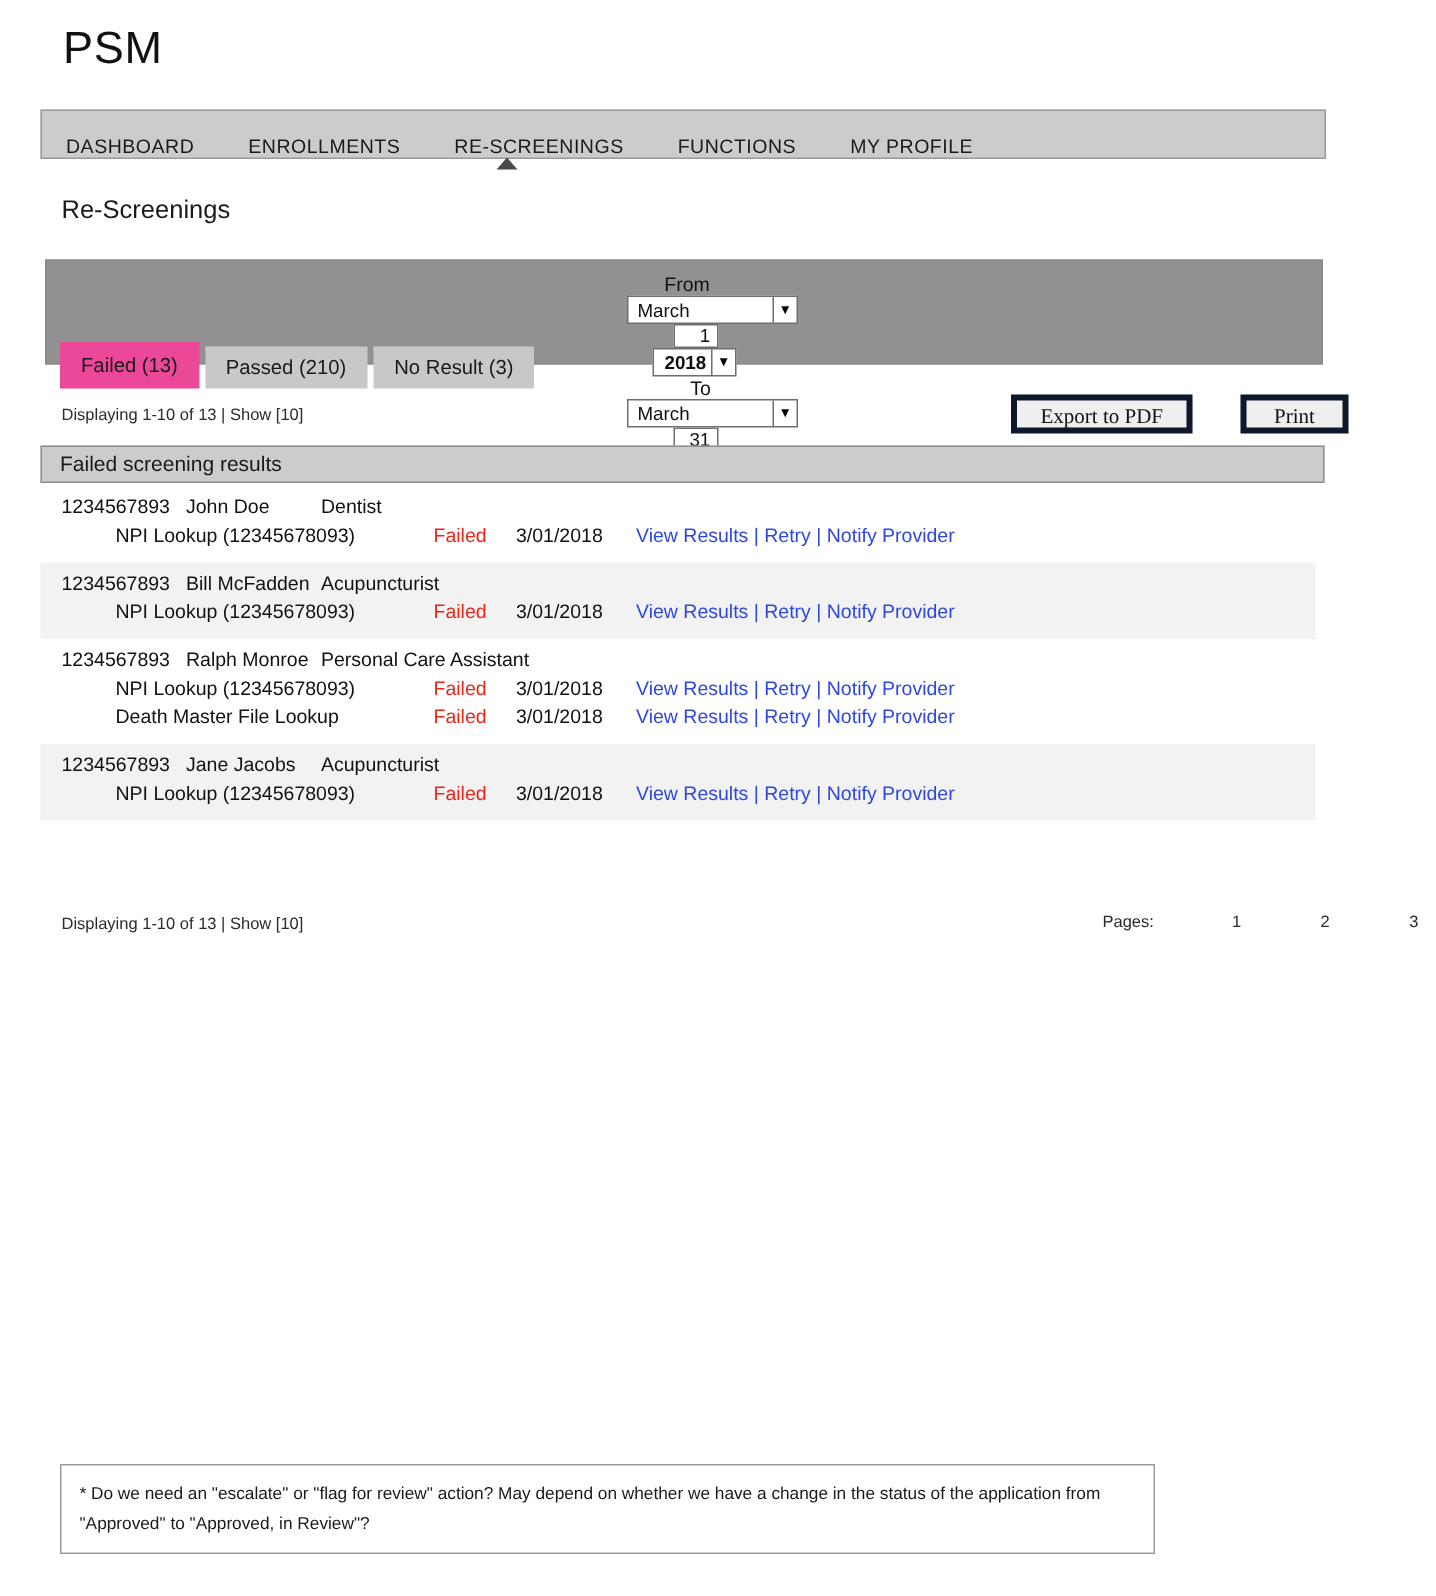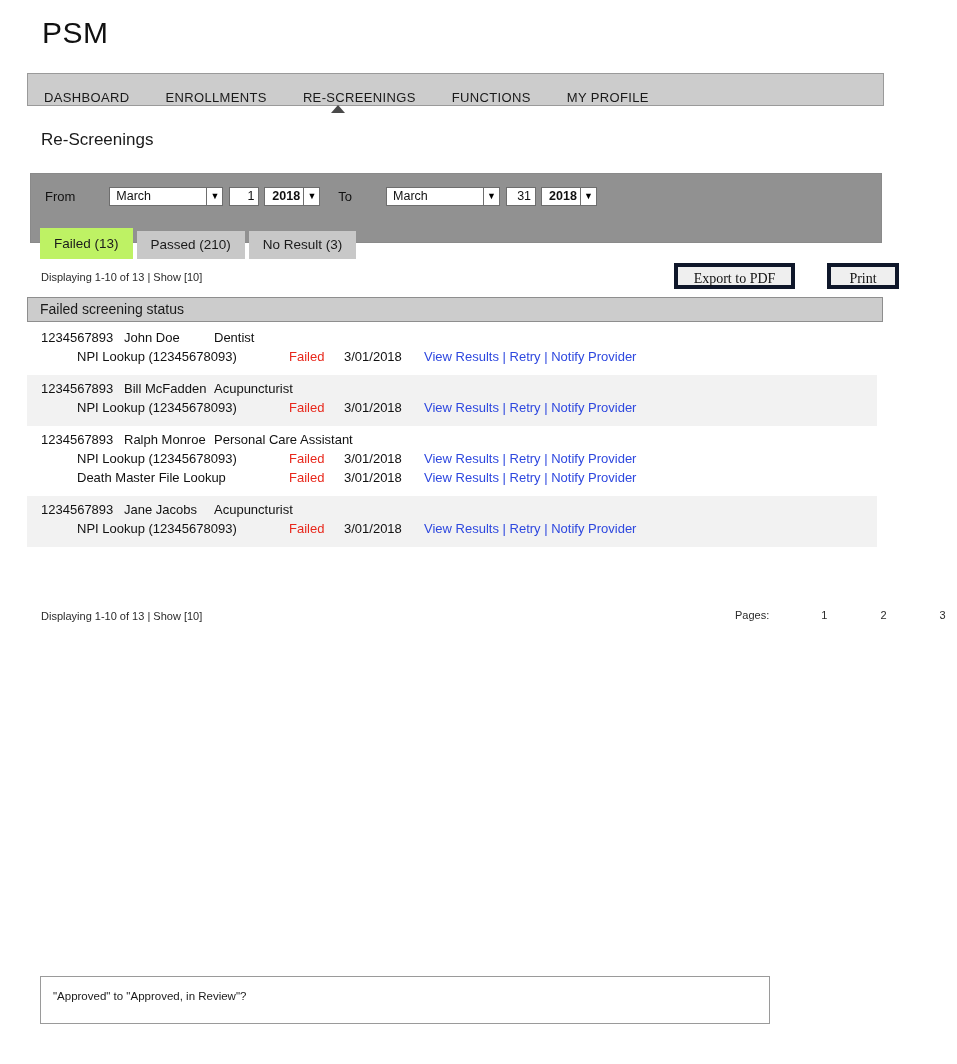--- a/index.html
+++ b/index.html
@@ -83,20 +83,21 @@
     height: 70px;
     background: #919191;
     border: 1px solid #8a8a8a;
     box-sizing: border-box;
   }
   .filter-row {
     display: flex;
     align-items: center;
     padding: 8px 0 0 14px;
     height: 28px;
+    flex-direction: column;
   }
   .filter-label {
     font-size: 13px;
     color: #111;
     margin-right: 10px;
   }
   .filter-label.to {
     margin-left: 18px;
     margin-right: 10px;
   }
@@ -157,21 +158,21 @@
     padding: 0 14px;
     font-size: 13.5px;
     background: #c8c8c8;
     color: #1a1a1a;
     margin-right: 4px;
     white-space: nowrap;
     cursor: pointer;
     box-sizing: border-box;
   }
   .tab.active {
-    background: #bef264;
+    background: #ec4899;
     height: 31px;
     line-height: 31px;
   }
 
   
   .count-text {
     position: absolute;
     left: 41px;
     top: 271px;
     font-size: 11px;
@@ -348,21 +349,21 @@
 <div class="tab-strip">
   <div class="tab active">Failed (13)</div>
   <div class="tab">Passed (210)</div>
   <div class="tab">No Result (3)</div>
 </div>
 
 <div class="count-text">Displaying 1-10 of 13 | Show [10]</div>
 <div class="btn btn-export">Export to PDF</div>
 <div class="btn btn-print">Print</div>
 
-<div class="section-header">Failed screening status</div>
+<div class="section-header">Failed screening results</div>
 
 <div class="results" id="results-list">
     <div class="result-group">
       <div class="group-head">
         <span class="gh-npi">1234567893</span>
         <span class="gh-name">John Doe</span>
         <span class="gh-type">Dentist</span>
       </div>
       <div class="check-row">
         <span class="cr-check">NPI Lookup   (12345678093)</span>
@@ -421,14 +422,15 @@
 <div class="count-text-bottom">Displaying 1-10 of 13 | Show [10]</div>
 <div class="pagination">
   <span class="pg-label">Pages:</span>
   <span class="pg-num">1</span>
   <span class="pg-num">2</span>
   <span class="pg-num">3</span>
   <span class="pg-next">Next</span>
 </div>
 
 <div class="footnote">
+  <div>* Do we need an "escalate" or "flag for review" action?  May depend on whether we have a change in the status of the application from</div>
   <div>"Approved"  to "Approved, in Review"?</div>
 </div>
 
 </body></html>

